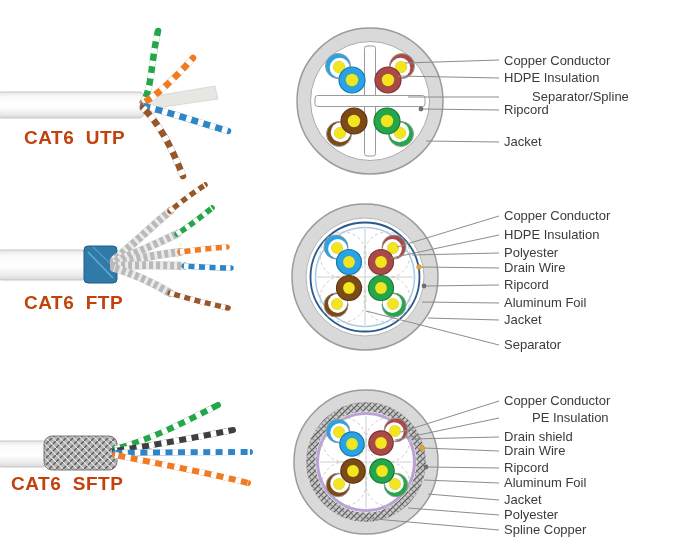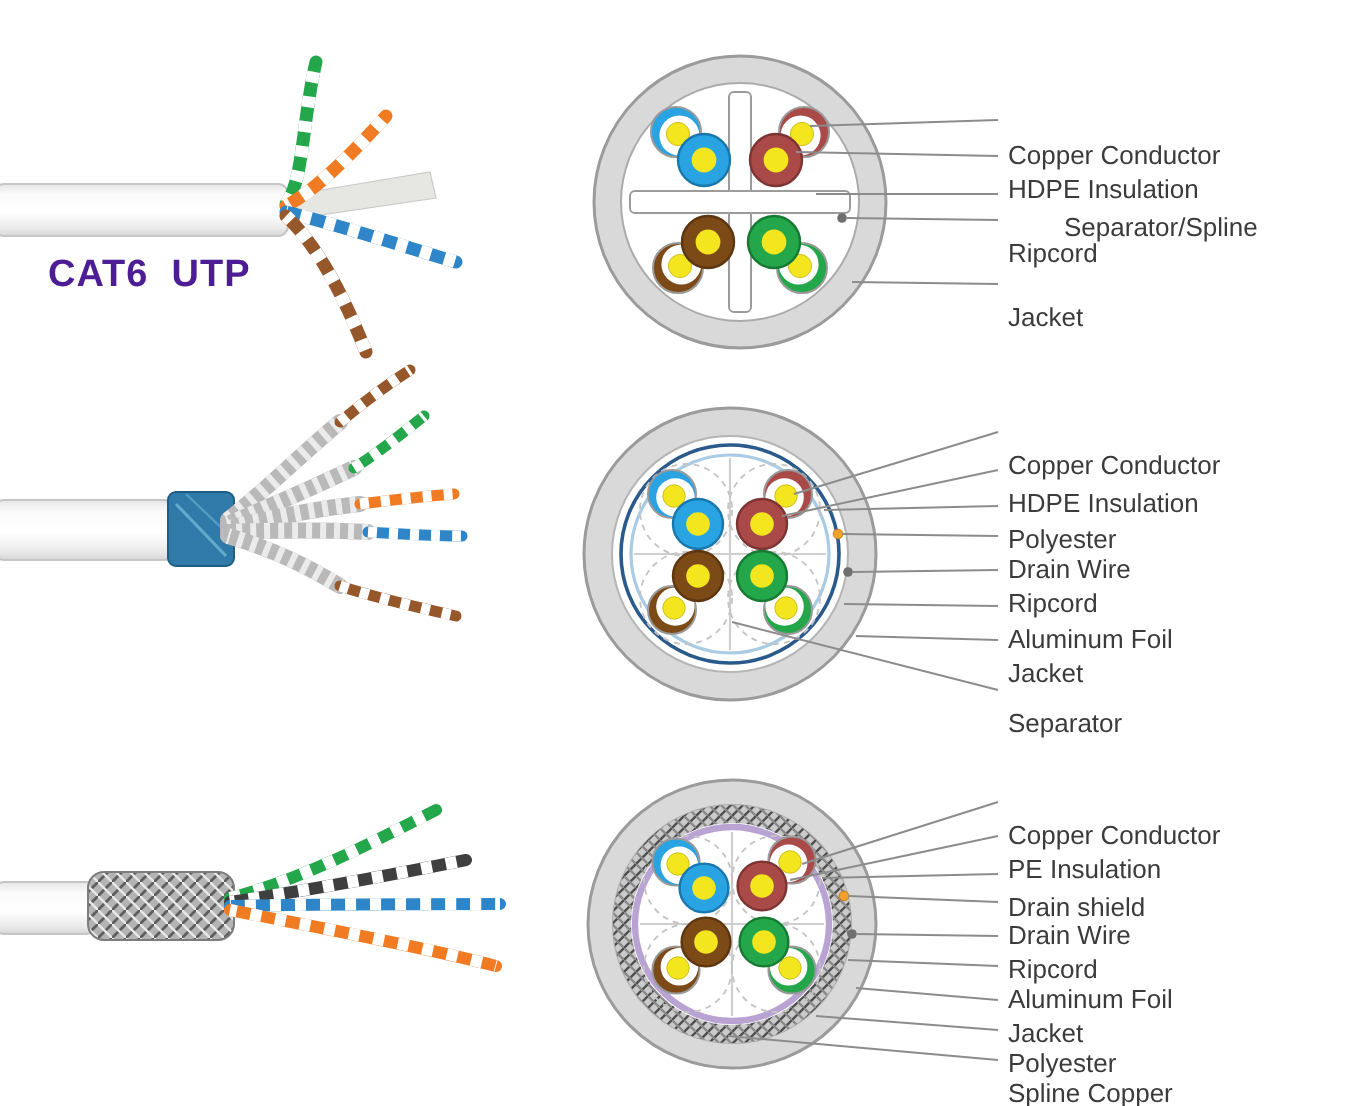--- a/index.html
+++ b/index.html
@@ -1,21 +1,21 @@
 <!DOCTYPE html>
 <html><head>
 <meta charset="utf-8">
 <style>
   html,body{margin:0;padding:0;background:#fff;}
   .stage{position:relative;width:680px;height:553px;background:#fff;overflow:hidden;
          font-family:"Liberation Sans",sans-serif;}
   .stage svg{position:absolute;left:0;top:0;}
   .cable-title{position:absolute;font-weight:700;font-size:19px;line-height:19px;
-               color:#4c1d95;letter-spacing:0.5px;white-space:pre;}
-  .callout{position:absolute;font-size:13px;line-height:15px;color:#3b3b3b;white-space:pre;margin-top:17px;}
+               color:#c2410c;letter-spacing:0.5px;white-space:pre;}
+  .callout{position:absolute;font-size:13px;line-height:15px;color:#3b3b3b;white-space:pre;}
 </style>
 </head>
 <body>
 
 <div class="stage">
 <svg width="680" height="553" viewBox="0 0 680 553">
   <defs>
     <linearGradient id="tubeGrad" x1="0" y1="0" x2="0" y2="1">
       <stop offset="0%" stop-color="#e6e6e6"></stop>
           <stop offset="20%" stop-color="#fbfbfb"></stop>
@@ -226,38 +226,40 @@
     <line x1="424" y1="448" x2="499" y2="451"></line>
     <line x1="428" y1="467" x2="499" y2="468"></line>
     <line x1="424" y1="480" x2="499" y2="483"></line>
     <line x1="428" y1="494" x2="499" y2="500"></line>
     <line x1="408" y1="508" x2="499" y2="515"></line>
     <line x1="364" y1="518" x2="499" y2="530"></line>
   </g>
 </svg>
 
   <div class="cable-title" style="left:24px;top:128px">CAT6  UTP</div>
+  <div class="cable-title" style="left:24px;top:293px">CAT6  FTP</div>
+  <div class="cable-title" style="left:11px;top:474px">CAT6  SFTP</div>
 
   <div class="callout" style="left:504px;top:53px">Copper Conductor</div>
   <div class="callout" style="left:504px;top:70px">HDPE Insulation</div>
   <div class="callout" style="left:532px;top:89px">Separator/Spline</div>
   <div class="callout" style="left:504px;top:102px">Ripcord</div>
   <div class="callout" style="left:504px;top:134px">Jacket</div>
 
   <div class="callout" style="left:504px;top:208px">Copper Conductor</div>
   <div class="callout" style="left:504px;top:227px">HDPE Insulation</div>
   <div class="callout" style="left:504px;top:245px">Polyester</div>
   <div class="callout" style="left:504px;top:260px">Drain Wire</div>
   <div class="callout" style="left:504px;top:277px">Ripcord</div>
   <div class="callout" style="left:504px;top:295px">Aluminum Foil</div>
   <div class="callout" style="left:504px;top:312px">Jacket</div>
   <div class="callout" style="left:504px;top:337px">Separator</div>
 
   <div class="callout" style="left:504px;top:393px">Copper Conductor</div>
-  <div class="callout" style="left:504px;top:410px">PE Insulation</div>
+  <div class="callout" style="left:532px;top:410px">PE Insulation</div>
   <div class="callout" style="left:504px;top:429px">Drain shield</div>
   <div class="callout" style="left:504px;top:443px">Drain Wire</div>
   <div class="callout" style="left:504px;top:460px">Ripcord</div>
   <div class="callout" style="left:504px;top:475px">Aluminum Foil</div>
   <div class="callout" style="left:504px;top:492px">Jacket</div>
   <div class="callout" style="left:504px;top:507px">Polyester</div>
   <div class="callout" style="left:504px;top:522px">Spline Copper</div>
 </div>
 
 </body></html>

